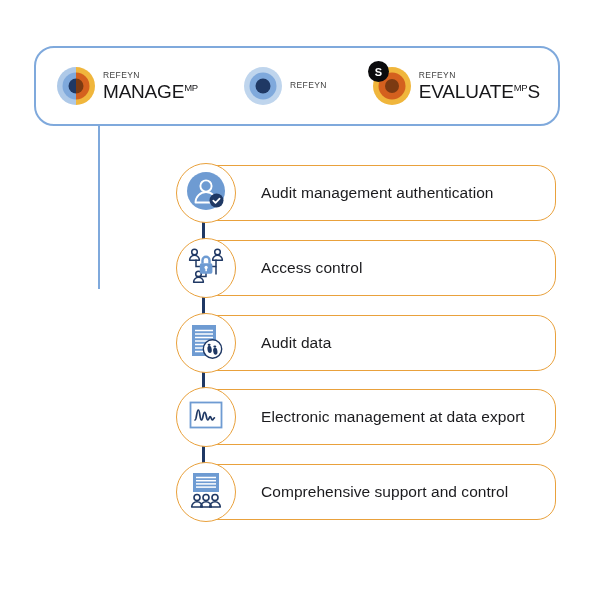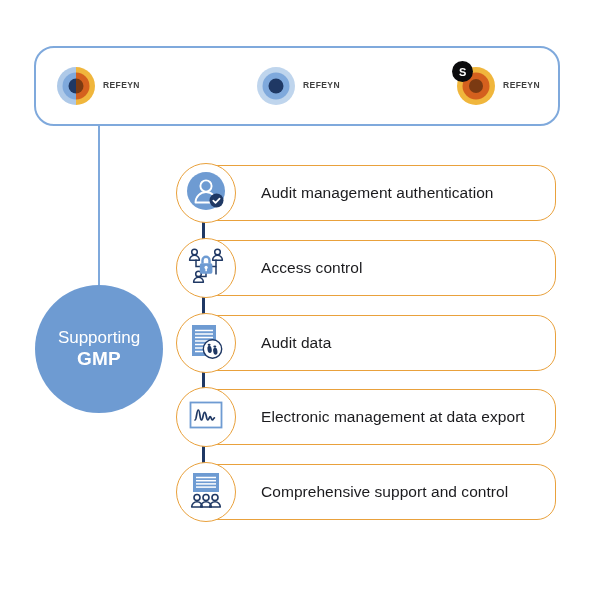--- a/index.html
+++ b/index.html
@@ -57,21 +57,21 @@
     display: flex;
     flex-direction: column;
     justify-content: center;
     line-height: 1;
   }
 
   .brand-small {
     font-size: 8.5px;
     letter-spacing: 0.4px;
     color: #3f3f3f;
-    font-weight: 700;
+    font-weight: 400;
     margin-bottom: 2px;
     font-family: "Liberation Sans", sans-serif;
   }
 
   .brand-big {
     font-size: 19px;
     color: #17171a;
     font-weight: 400;
     letter-spacing: -0.2px;
     white-space: nowrap;
@@ -226,20 +226,21 @@
 
           <g clip-path="url(#rightHalf)">
             <circle cx="20" cy="20" r="19" fill="#F0B63C"></circle>
             <circle cx="20" cy="20" r="13.5" fill="#D4601E"></circle>
             <circle cx="20" cy="20" r="7.5" fill="#7B3A12"></circle>
           </g>
         </svg>
       </div>
       <div class="product-words">
         <span class="brand-small">REFEYN</span>
+        <span class="brand-big"><span>MANAGE</span><span class="sup">MP</span></span>
       </div>
     </div>
 
     <div class="product">
       <div class="product-mark">
         <svg width="40" height="40" viewBox="0 0 40 40">
           <circle cx="20" cy="20" r="19" fill="#BFD5ED"></circle>
           <circle cx="20" cy="20" r="13.5" fill="#7FA9DC"></circle>
           <circle cx="20" cy="20" r="7.5" fill="#1F3864"></circle>
         </svg>
@@ -253,31 +254,28 @@
       <div class="product-mark">
         <div class="s-badge">S</div>
         <svg width="40" height="40" viewBox="0 0 40 40">
           <circle cx="20" cy="20" r="19" fill="#F0B63C"></circle>
           <circle cx="20" cy="20" r="13.5" fill="#D4601E"></circle>
           <circle cx="20" cy="20" r="7" fill="#7B3A12"></circle>
         </svg>
       </div>
       <div class="product-words">
         <span class="brand-small">REFEYN</span>
+        <span class="brand-big"><span>EVALUATE</span><span class="sup">MP</span><span class="suffix">S</span></span>
       </div>
     </div>
 
   </div>
 
   <div class="vline-blue"></div>
 
-  <div class="gmp-circle">
-    <span class="l1">Supporting</span>
-    <span class="l2">GMP</span>
-  </div>
 
   <div class="connector-dark" style="top:216px;height:28px;"></div>
   <div class="connector-dark" style="top:291px;height:28px;"></div>
   <div class="connector-dark" style="top:365px;height:28px;"></div>
   <div class="connector-dark" style="top:440px;height:28px;"></div>
 
   <div class="rows">
 
     <div class="row" style="top:165px;">
       <div class="row-card">

